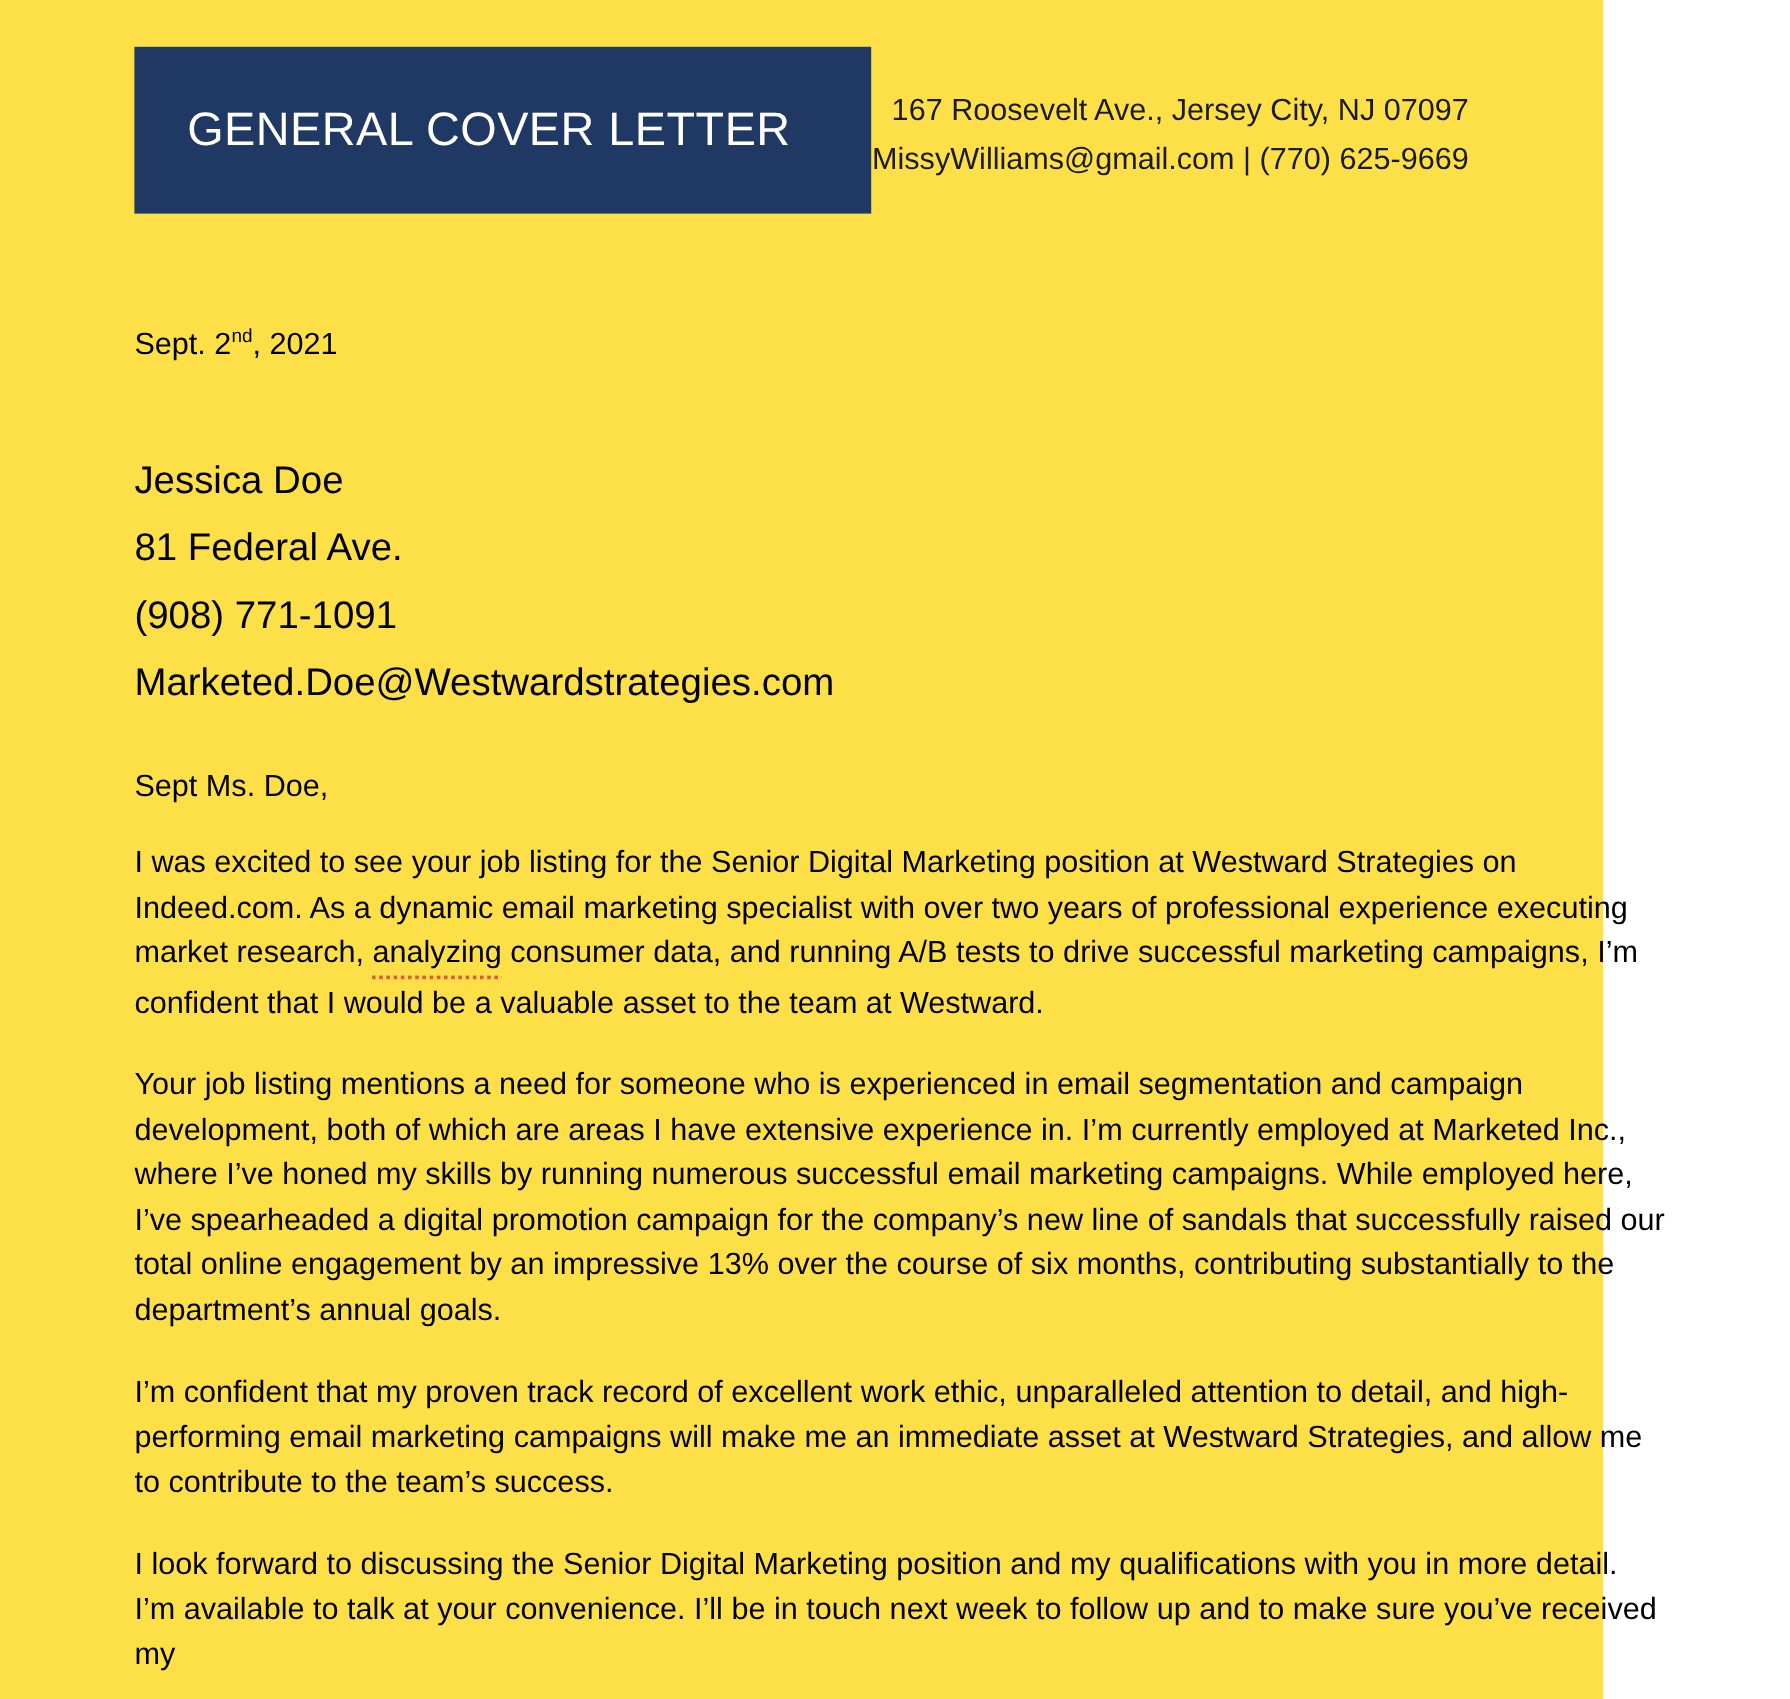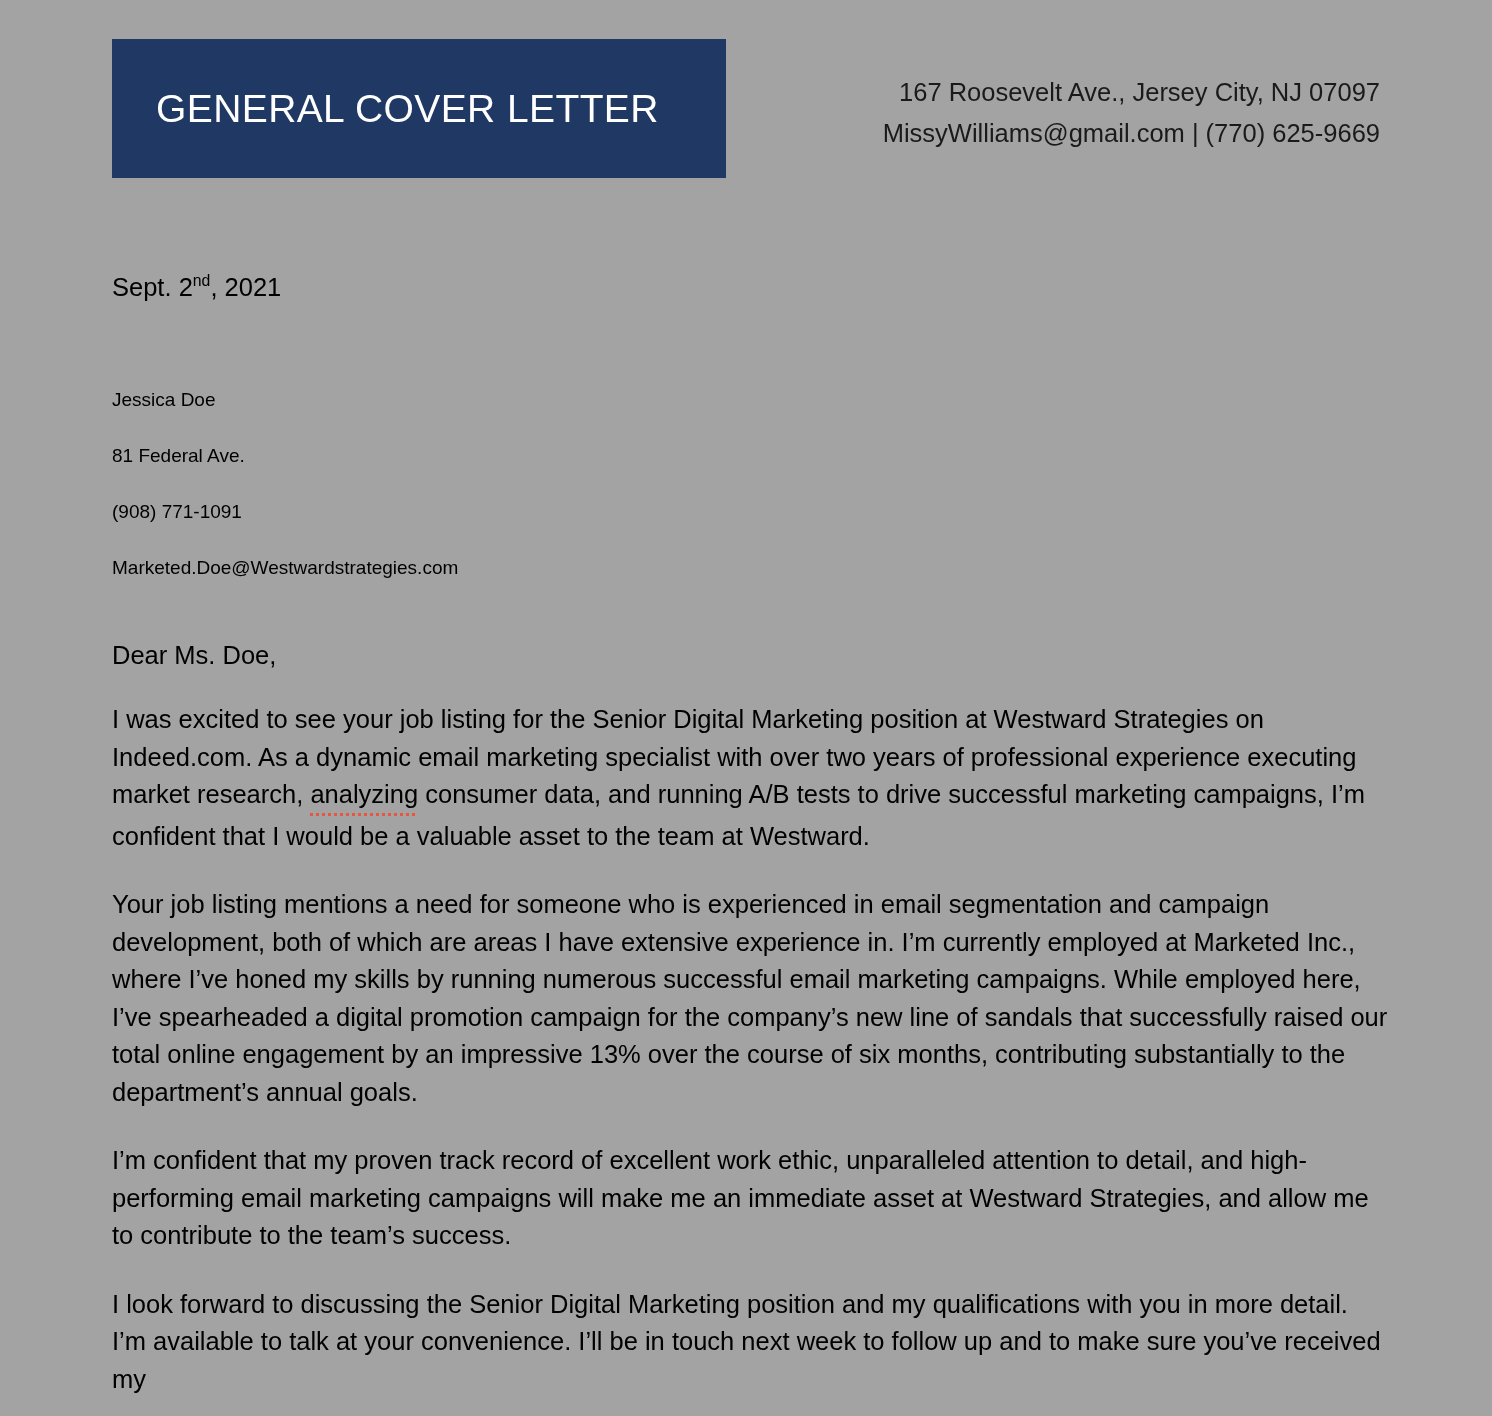--- a/index.html
+++ b/index.html
@@ -12,23 +12,23 @@
     width: 1492px;
     height: 1416px;
     overflow: hidden;
     font-family: "Liberation Sans", sans-serif;
     color: #000000;
     -webkit-font-smoothing: antialiased;
   }
 
   .page {
     position: relative;
-    width: 1492px;
+    width: 1336px;
     height: 1416px;
-    background: #a3a3a3;
+    background: #fde047;
   }
 
   
   .header {
     position: relative;
     height: 178px;
   }
 
   .title-banner {
     position: absolute;
@@ -87,21 +87,21 @@
     font-size: 0.62em;
     vertical-align: 0.62em;
     line-height: 0;
   }
 
   .address-block {
     margin-top: 70px;
   }
   .address-line {
     line-height: 56px;
-    font-size: 19px;
+    font-size: 32px;
     white-space: nowrap;
   }
 
   .salutation {
     margin-top: 44px;
     font-size: 25.5px;
     line-height: 30px;
   }
 
   .para {
@@ -148,21 +148,21 @@
 
     <div class="date-line"><span>Sept. 2</span><sup>nd</sup><span>, 2021</span></div>
 
     <div class="address-block">
       <div class="address-line">Jessica Doe</div>
       <div class="address-line">81 Federal Ave.</div>
       <div class="address-line">(908) 771-1091</div>
       <div class="address-line">Marketed.Doe@Westwardstrategies.com</div>
     </div>
 
-    <div class="salutation">Dear Ms. Doe,</div>
+    <div class="salutation">Sept Ms. Doe,</div>
 
     <div class="para"><span>I was excited to see your job listing for the Senior Digital Marketing position at Westward Strategies on Indeed.com. As a dynamic email marketing specialist with over two years of professional experience executing market research, </span><span class="misspelled">analyzing</span><span> consumer data, and running A/B tests to drive successful marketing campaigns, I’m confident that I would be a valuable asset to the team at Westward.</span></div>
 
     <div class="para">Your job listing mentions a need for someone who is experienced in email segmentation and campaign development, both of which are areas I have extensive experience in. I’m currently employed at Marketed Inc., where I’ve honed my skills by running numerous successful email marketing campaigns. While employed here, I’ve spearheaded a digital promotion campaign for the company’s new line of sandals that successfully raised our total online engagement by an impressive 13% over the course of six months, contributing substantially to the department’s annual goals.</div>
 
     <div class="para tight">I’m confident that my proven track record of excellent work ethic, unparalleled attention to detail, and high-performing email marketing campaigns will make me an immediate asset at Westward Strategies, and allow me to contribute to the team’s success.</div>
 
     <div class="para tight">I look forward to discussing the Senior Digital Marketing position and my qualifications with you in more detail. I’m available to talk at your convenience. I’ll be in touch next week to follow up and to make sure you’ve received my</div>
 
   </div>

